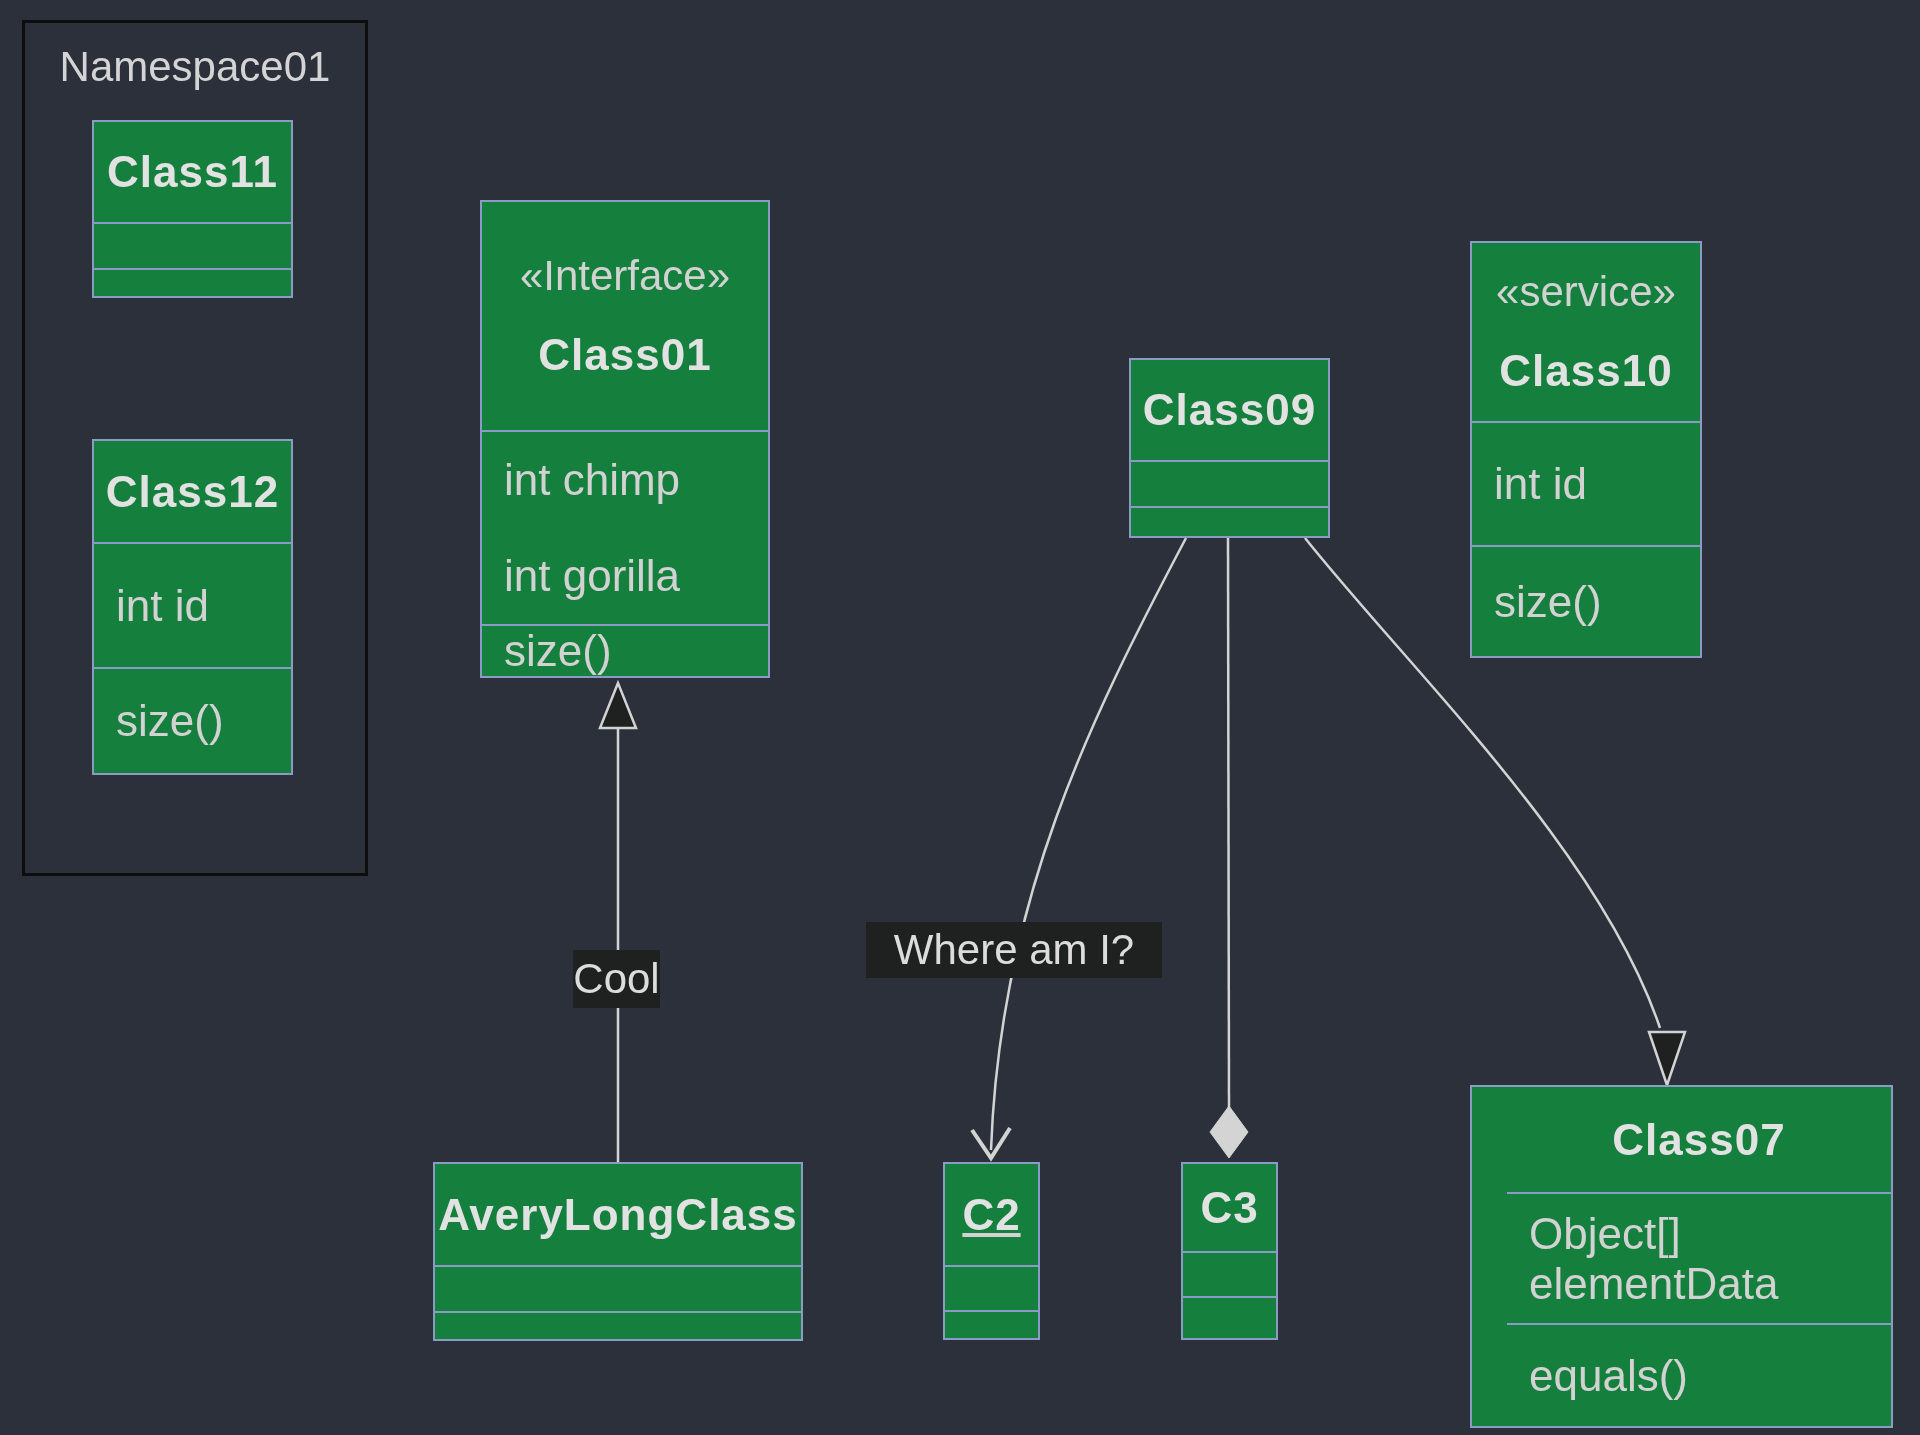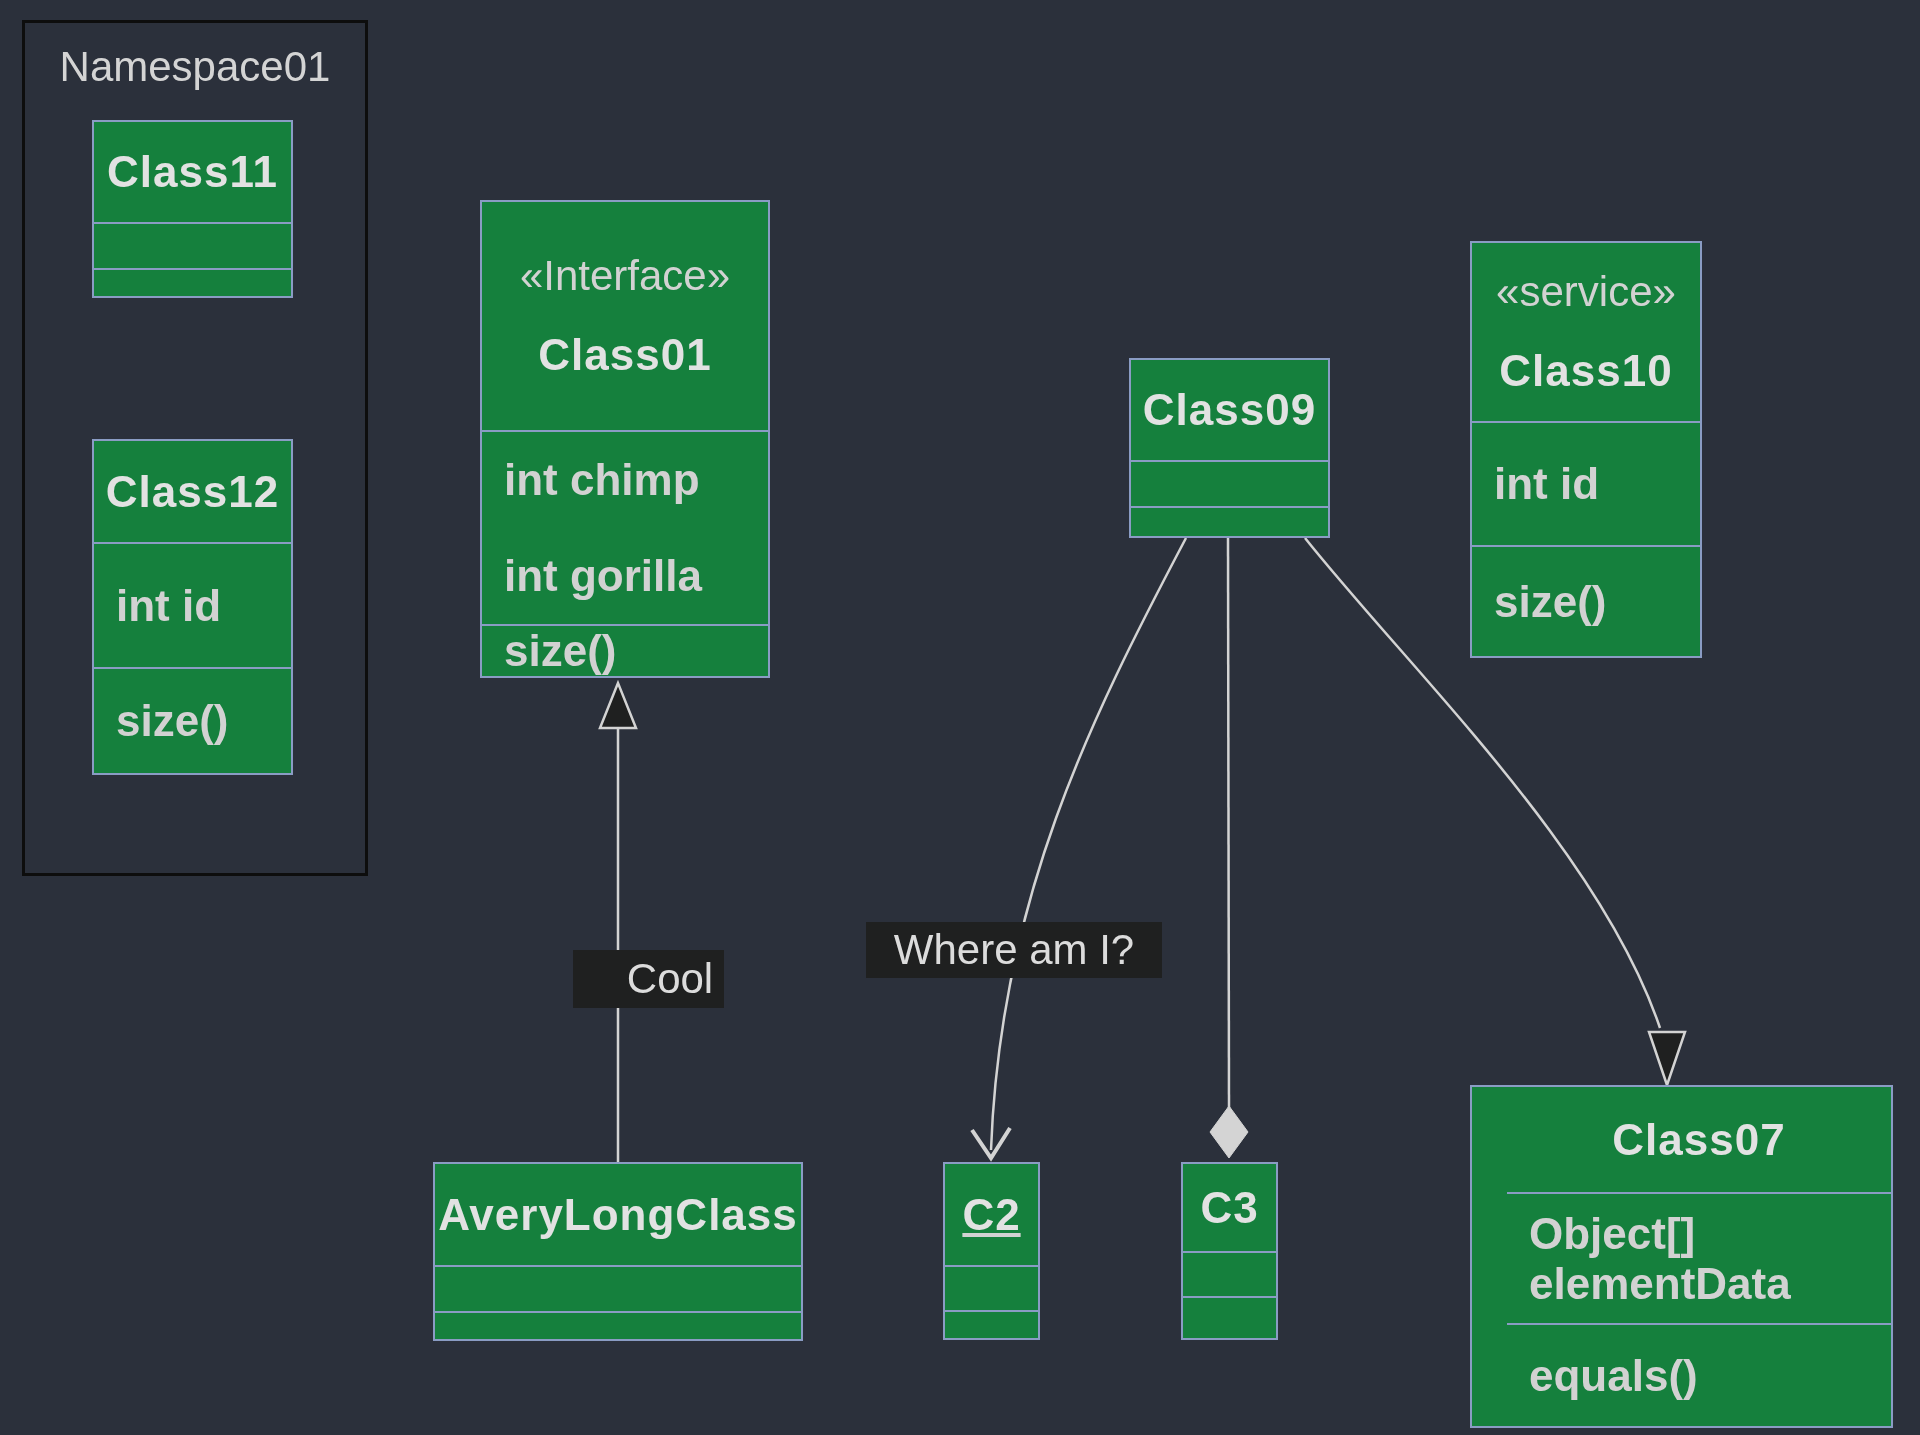--- a/index.html
+++ b/index.html
@@ -30,21 +30,21 @@
   .uml-class {
     position: absolute;
     background: #15803d;
     border: 2.5px solid #8a9cc4;
     box-sizing: border-box;
     display: flex;
     flex-direction: column;
     color: #d2d2d2;
   }
   .compartment { box-sizing: border-box; }
-  .compartment + .compartment { border-top: 2.5px solid #8a9cc4; font-weight: bold; }
+  .compartment + .compartment { border-top: 2.5px solid #8a9cc4; }
   .header-compartment {
     display: flex;
     flex-direction: column;
     align-items: center;
     justify-content: center;
     gap: 30px;
   }
   .cls-title { font-weight: bold; font-size: 44px; color: #e2e2e2; letter-spacing: 1px; }
   .stereotype { font-size: 42px; color: #d2d2d2; }
   .rows { display: flex; flex-direction: column; }
@@ -163,16 +163,16 @@
   </div>
 
   <div class="uml-class" style="left:1470px; top:1085px; width:423px; height:343px;padding-left:35px;">
     <div class="compartment header-compartment" style="height:105px;">
       <span class="cls-title">Class07</span>
     </div>
     <div class="compartment single" style="height:131px;">Object[] elementData</div>
     <div class="compartment single grow">equals()</div>
   </div>
 
-  <div class="edge-label" style="left:573px; top:950px; width:108px; height:58px;padding-left:43px;">Cool</div>
+  <div class="edge-label" style="left:573px; top:950px; width:87px; height:58px;">Cool</div>
   <div class="edge-label" style="left:866px; top:922px; width:296px; height:56px;">Where am I?</div>
 
 </div>
 
 </body></html>

